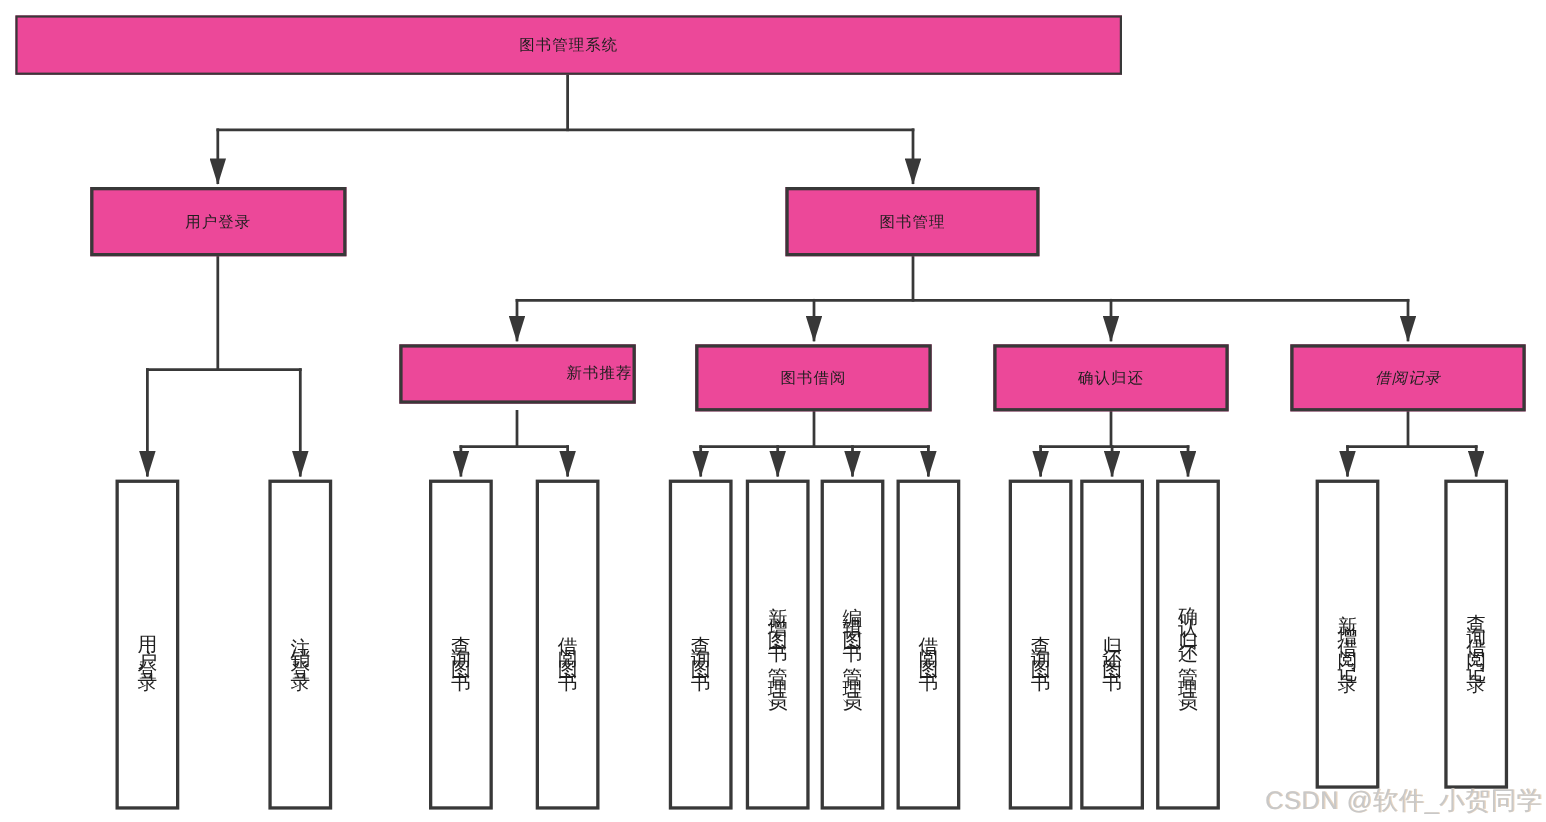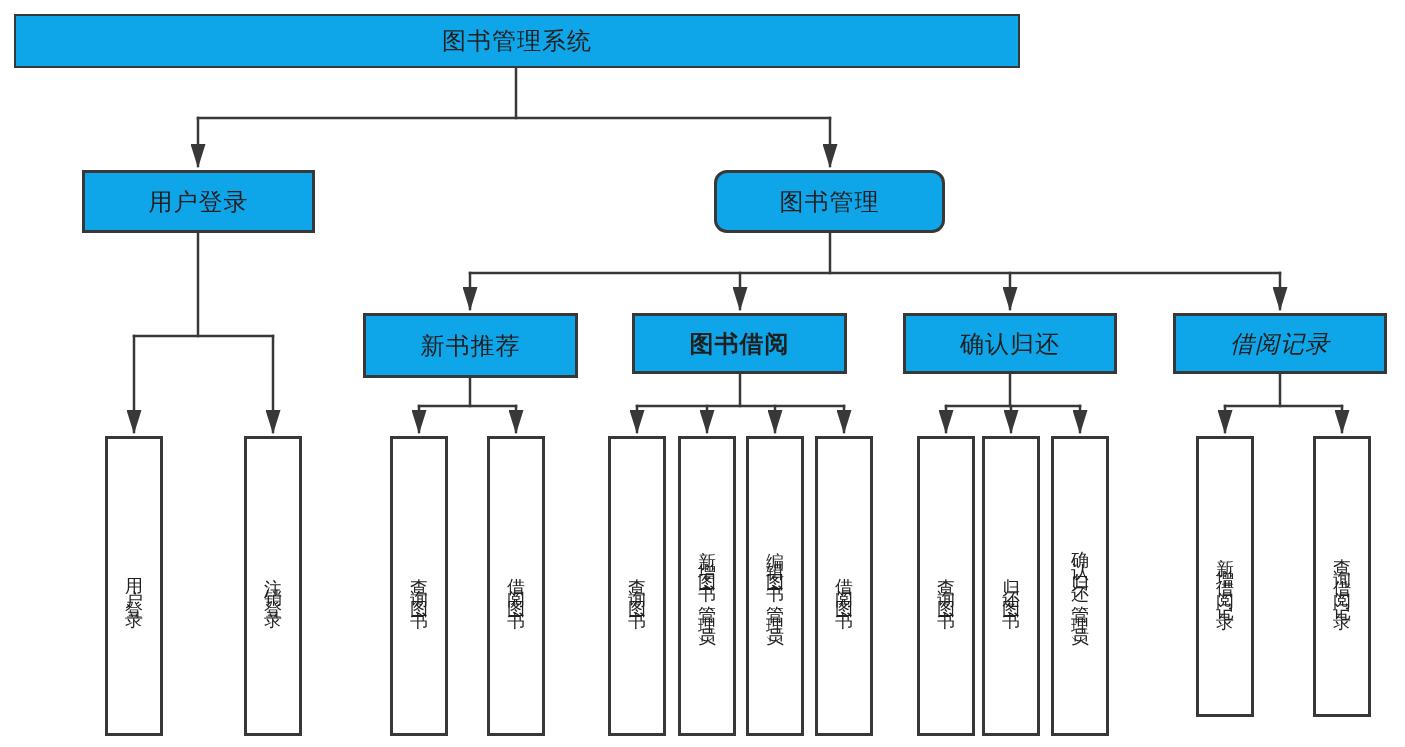--- a/index.html
+++ b/index.html
@@ -22,35 +22,35 @@
     width: 1405px; height: 747px;
   }
   #connectors line, #connectors polyline {
     stroke: #383838;
     stroke-width: 2.5;
     fill: none;
     stroke-linecap: square;
   }
   .hbox {
     position: absolute;
-    background: #0ea5e9;
+    background: #ec4899;
     border: 3px solid #383838;
     box-sizing: border-box;
     display: flex;
     align-items: center;
     justify-content: center;
-    font-size: 24px;
+    font-size: 14px;
     letter-spacing: 1px;
     color: #1f1f1f;
   }
   .root-box   { left: 14px;  top: 14px;  width: 1006px; height: 54px; border-width: 2.5px; }
   .b-user     { left: 82px;  top: 170px; width: 233px;  height: 63px; }
-  .b-mgmt     { left: 714px; top: 170px; width: 231px;  height: 63px; border-radius: 13px; }
-  .s-newrec   { left: 363px; top: 313px; width: 215px;  height: 65px; }
-  .s-borrow   { left: 632px; top: 313px; width: 215px;  height: 61px; font-weight: bold; }
+  .b-mgmt     { left: 714px; top: 170px; width: 231px;  height: 63px; }
+  .s-newrec   { left: 363px; top: 313px; width: 215px;  height: 54px; justify-content: flex-end; }
+  .s-borrow   { left: 632px; top: 313px; width: 215px;  height: 61px; }
   .s-current  { left: 903px; top: 313px; width: 214px;  height: 61px; }
   .s-records  { left: 1173px;top: 313px; width: 214px;  height: 61px; font-style: italic; }
   .leaf {
     position: absolute;
     top: 436px;
     width: 58px;
     height: 300px;
     background: #ffffff;
     border: 3px solid #383838;
     box-sizing: border-box;
@@ -211,14 +211,17 @@
     <span class="vtext">确认归还（管理员）</span>
   </div>
 
   <div class="leaf short e1">
     <span class="vtext">新增借阅记录</span>
   </div>
   <div class="leaf short e2">
     <span class="vtext">查询借阅记录</span>
   </div>
 
+  <div class="watermark">
+    <span>CSDN @软件_小贺同学</span>
+  </div>
 
 </div>
 
 </body></html>

